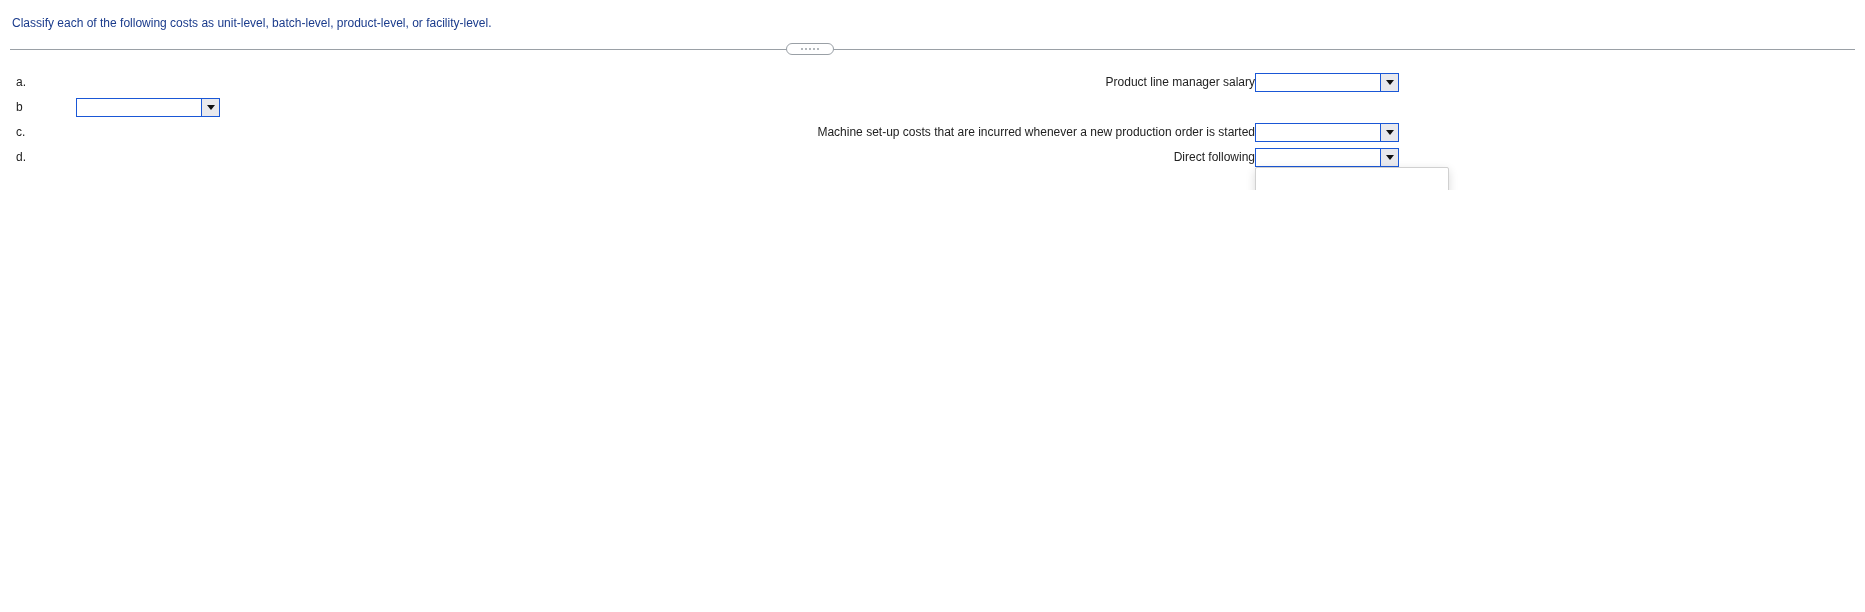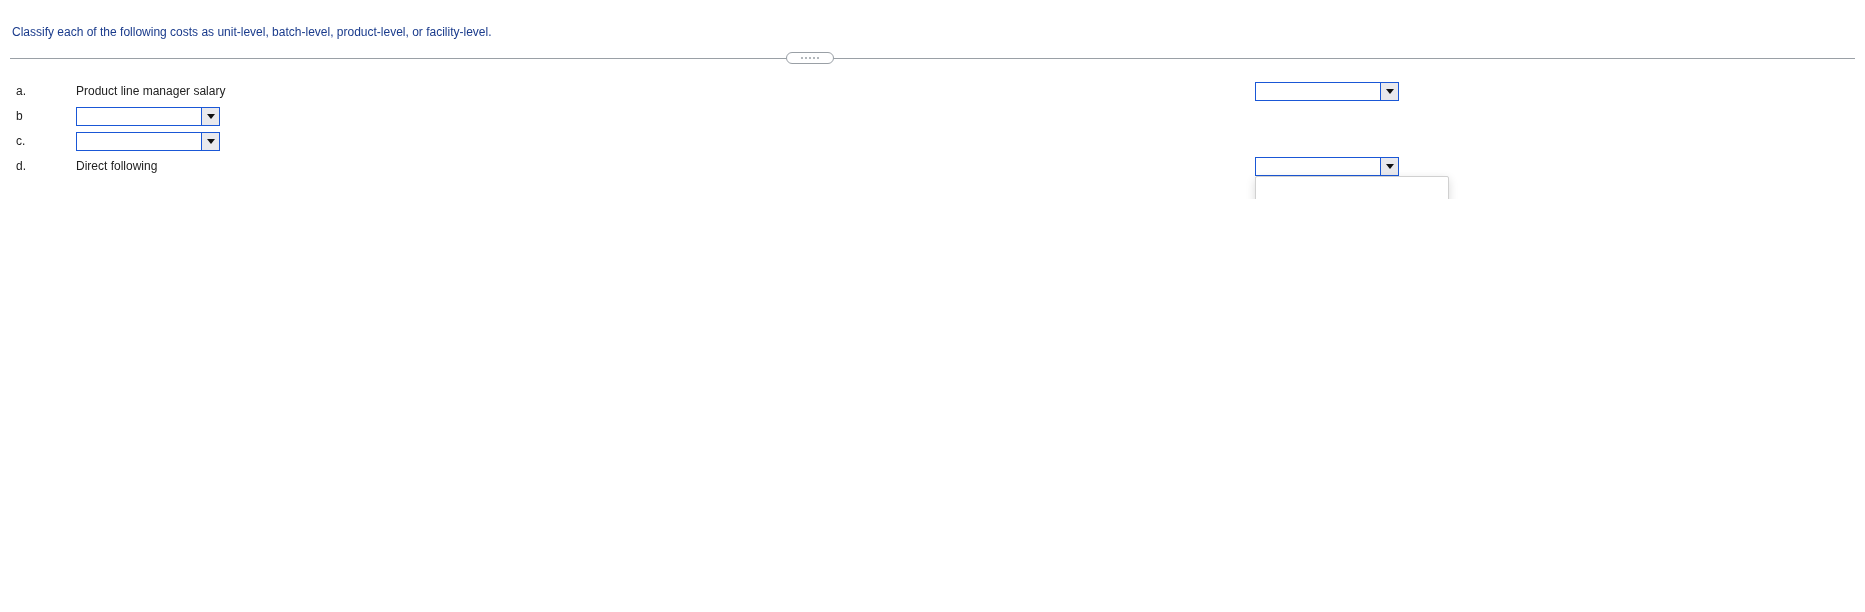--- a/index.html
+++ b/index.html
@@ -11,21 +11,21 @@
     background: #fff;
   }
   .page {
     width: 1865px;
     padding: 8px 10px 20px 10px;
     box-sizing: border-box;
   }
   .instruction {
     color: #1a3b8c;
     font-size: 12px;
-    margin: 17px 0 12px 2px;
+    margin: 8px 0 12px 2px;
   }
   .divider-wrap {
     position: relative;
     height: 14px;
     margin-bottom: 14px;
   }
   .divider-line {
     position: absolute;
     left: 0;
     right: 0;
@@ -61,20 +61,21 @@
     margin: 1px 0;
   }
   .q-letter {
     width: 60px;
     padding-left: 6px;
     color: #222;
   }
   .q-text {
     flex: 1 1 auto;
     color: #222;
+    text-align: right;
   }
   .q-select-wrap {
     width: 160px;
     margin-right: 440px;
     position: relative;
   }
   .select-box {
     width: 144px;
     height: 19px;
     border: 1px solid #1a57d6;
@@ -164,20 +165,21 @@
       <div class="q-select-wrap">
         <div class="select-box">
           <div class="value"></div>
           <div class="arrow-btn"></div>
         </div>
       </div>
     </div>
 
     <div class="question-row">
       <div class="q-letter">c.</div>
+      <div class="q-text">Machine set-up costs that are incurred whenever a new production order is started</div>
       <div class="q-select-wrap">
         <div class="select-box">
           <div class="value"></div>
           <div class="arrow-btn"></div>
         </div>
       </div>
     </div>
 
     <div class="question-row">
       <div class="q-letter">d.</div>

